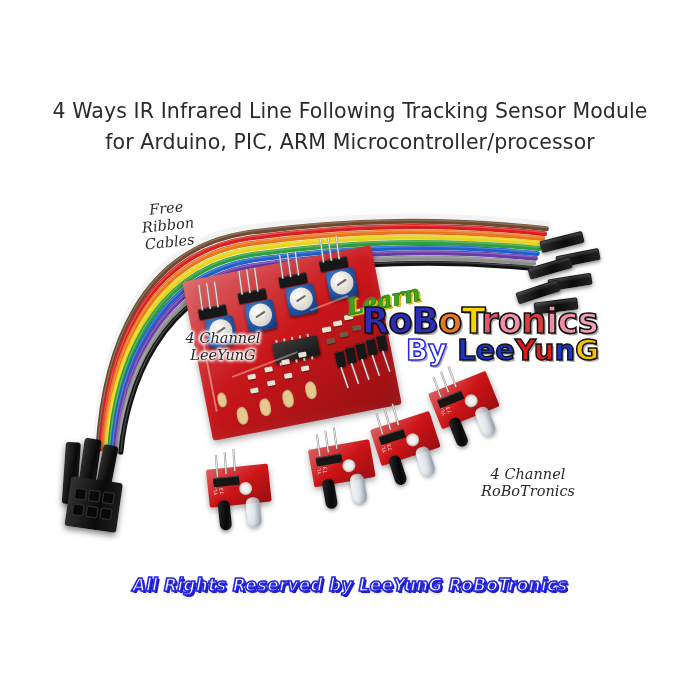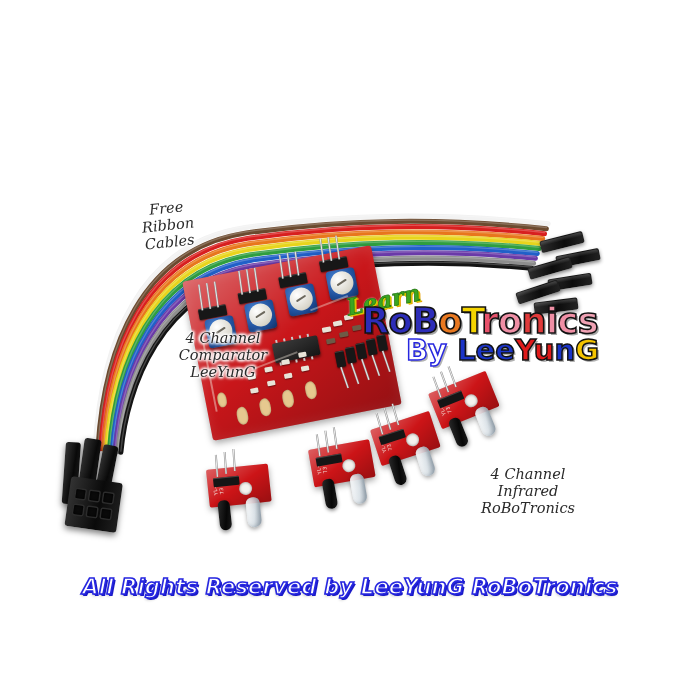--- a/index.html
+++ b/index.html
@@ -29,21 +29,21 @@
   }
   .note span{display:block;}
   #note-ribbon{left:118px;top:200px;width:100px;transform:rotate(-6deg);}
   #note-comparator{left:158px;top:330px;width:130px;}
   #note-transceivers{left:462px;top:466px;width:132px;}
 
   
   .banner{
     position:absolute;left:0;top:575px;width:700px;text-align:center;
     font-family:"DejaVu Sans",sans-serif;font-weight:bold;font-style:italic;
-    font-size:21px;letter-spacing:.2px;color:#ffffff;
+    font-size:17px;letter-spacing:.2px;color:#ffffff;
     -webkit-text-stroke:1.6px #2727e0;
     text-shadow:
       0 0 1px #2727e0, 2px 2px 0 #1b1bc8, 1px 1px 0 #2727e0,
       0 2px 3px rgba(0,0,0,.25);
     z-index:70;white-space:nowrap;
   }
 
   
   #logo{position:absolute;left:346px;top:286px;width:270px;height:88px;z-index:65;}
   .learn{
@@ -137,20 +137,24 @@
   #plug .shell{position:absolute;background:linear-gradient(95deg,#333,#0a0a0a 60%,#1f1f1f);
         border-radius:3px;box-shadow:0 3px 6px rgba(0,0,0,.5);}
   #plug .slot{position:absolute;width:9px;height:9px;background:#0a0a0a;
         box-shadow:inset 0 0 3px #000, 0 0 0 1.5px #2c2c2c;border-radius:1px;}
 </style>
 </head>
 <body>
 
 <div id="stage">
 
+  <div class="title">
+    <div>4 Ways IR Infrared Line Following Tracking Sensor Module</div>
+    <div>for Arduino, PIC, ARM Microcontroller/processor</div>
+  </div>
 
   <svg id="ribbon" viewBox="0 0 700 420">
     <g id="ribbon-wires" fill="none" stroke-linecap="round">
         <path d="M 95.13 297.66 C 101.13 193.94, 138.3 93.42999999999999, 245.32 77.42999999999999 C 347.66 63.42999999999999, 442.34 62.599999999999994, 548.19 73.77" stroke="#f2f2f2" stroke-width="5.0" fill="none" stroke-linecap="round"></path>
         <path d="M 95.13 297.66 C 101.13 193.94, 138.3 93.42999999999999, 245.32 77.42999999999999 C 347.66 63.42999999999999, 442.34 62.599999999999994, 548.19 73.77" stroke="rgba(255,255,255,.22)" stroke-width="1.4" fill="none" transform="translate(0,-1.2)"></path>
         <path d="M 97.99 298.18 C 103.99 198.62, 140.9 98.89, 246.36 82.89 C 348.18 68.89, 441.82 67.8, 546.37 78.71000000000001" stroke="#6b4a2f" stroke-width="5.0" fill="none" stroke-linecap="round"></path>
         <path d="M 97.99 298.18 C 103.99 198.62, 140.9 98.89, 246.36 82.89 C 348.18 68.89, 441.82 67.8, 546.37 78.71000000000001" stroke="rgba(255,255,255,.22)" stroke-width="1.4" fill="none" transform="translate(0,-1.2)"></path>
         <path d="M 100.85 298.7 C 106.85 203.3, 143.5 104.35, 247.4 88.35 C 348.7 74.35, 441.3 73, 544.55 83.65" stroke="#d81f1f" stroke-width="5.0" fill="none" stroke-linecap="round"></path>
         <path d="M 100.85 298.7 C 106.85 203.3, 143.5 104.35, 247.4 88.35 C 348.7 74.35, 441.3 73, 544.55 83.65" stroke="rgba(255,255,255,.22)" stroke-width="1.4" fill="none" transform="translate(0,-1.2)"></path>
         <path d="M 103.71 299.22 C 109.71 207.98, 146.1 109.81, 248.44 93.81 C 349.22 79.81, 440.78 78.2, 542.73 88.59" stroke="#e8761c" stroke-width="5.0" fill="none" stroke-linecap="round"></path>
@@ -328,25 +332,23 @@
   </div>
 
   <div class="note" id="note-ribbon">
     <span>Free</span>
     <span>Ribbon</span>
     <span>Cables</span>
   </div>
 
   <div class="note" id="note-comparator">
     <span>4 Channel</span>
-    <span>Comparator</span>
     <span>LeeYunG</span>
   </div>
 
   <div class="note" id="note-transceivers">
     <span>4 Channel</span>
-    <span>Infrared</span>
     <span>RoBoTronics</span>
   </div>
 
   <div class="banner">All Rights Reserved by LeeYunG RoBoTronics</div>
 
 </div>
 
 </body></html>

